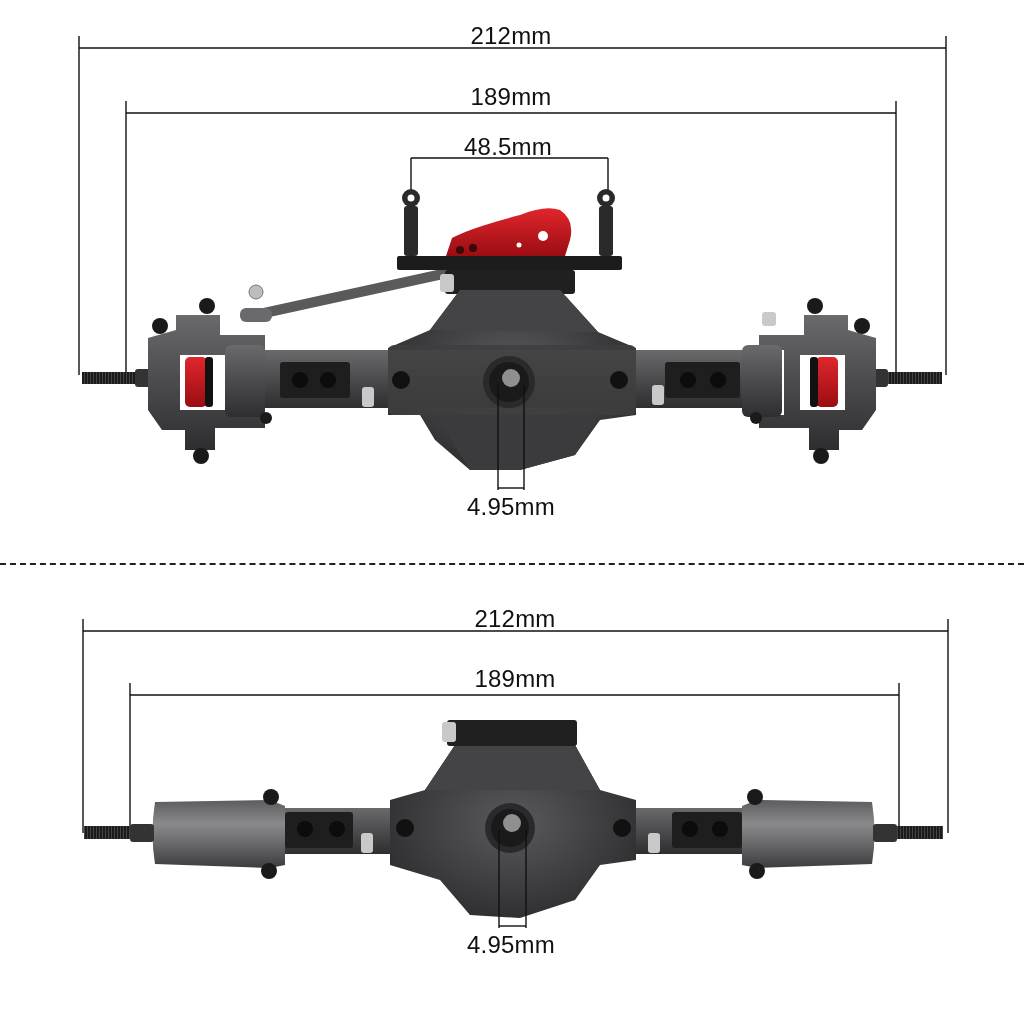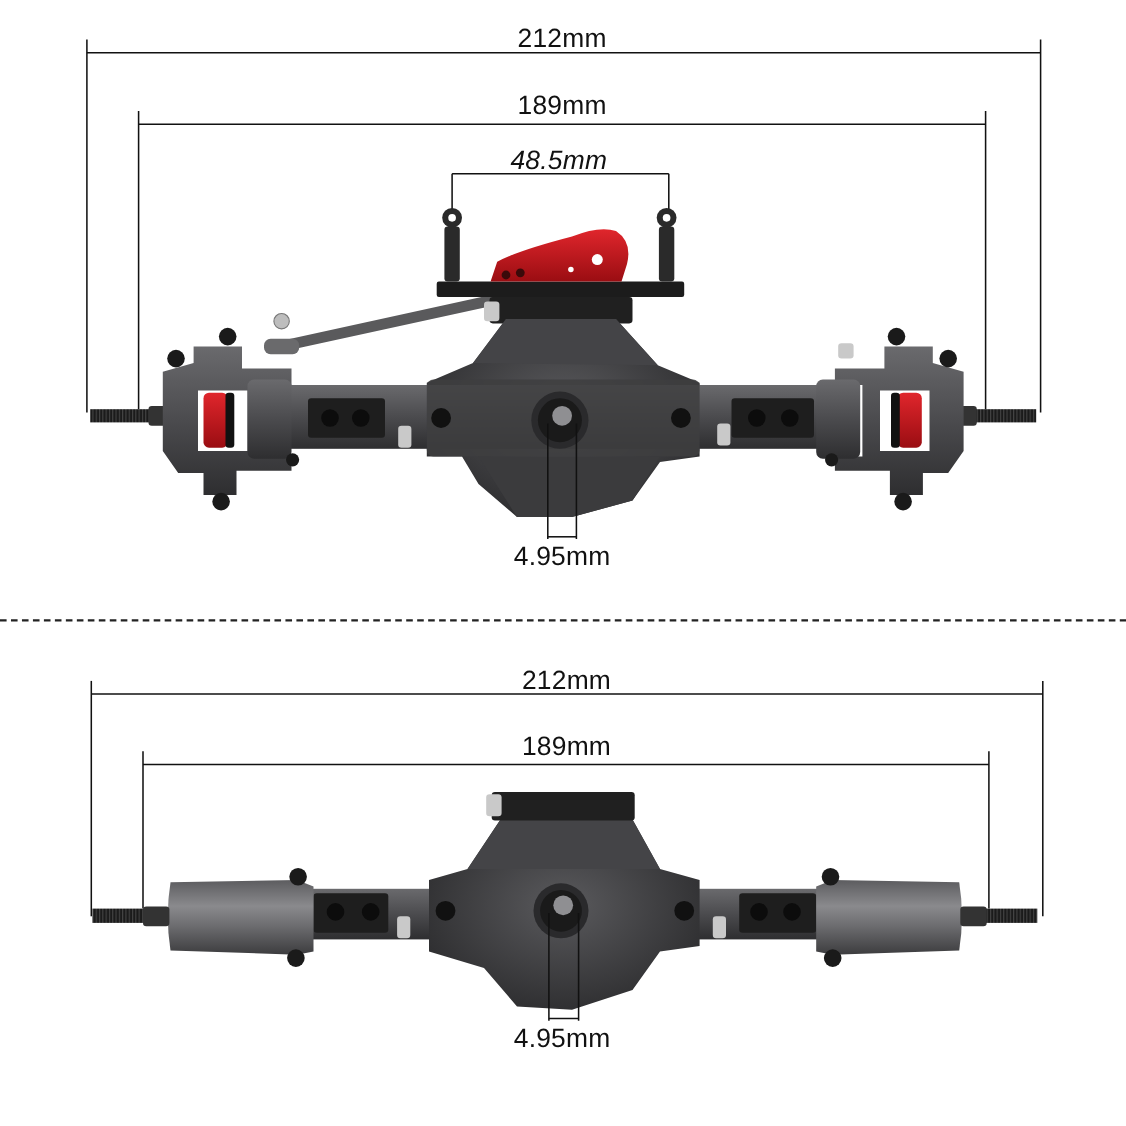--- a/index.html
+++ b/index.html
@@ -188,21 +188,21 @@
 
     <g stroke="#111" stroke-width="1.4">
       <line x1="499" y1="830" x2="499" y2="928"></line>
       <line x1="526" y1="830" x2="526" y2="928"></line>
       <line x1="499" y1="926" x2="526" y2="926"></line>
     </g>
   </svg>
 
   <div class="dim-label" style="left:511px; top:24px;">212mm</div>
   <div class="dim-label" style="left:511px; top:85px;">189mm</div>
-  <div class="dim-label" style="left:508px; top:135px;font-style:italic;">48.5mm</div>
+  <div class="dim-label" style="left:508px; top:135px;">48.5mm</div>
   <div class="dim-label" style="left:511px; top:495px;">4.95mm</div>
 
   <div class="divider"></div>
 
   <div class="dim-label" style="left:515px; top:607px;">212mm</div>
   <div class="dim-label" style="left:515px; top:667px;">189mm</div>
   <div class="dim-label" style="left:511px; top:933px;">4.95mm</div>
 </div>
 
 </body></html>

